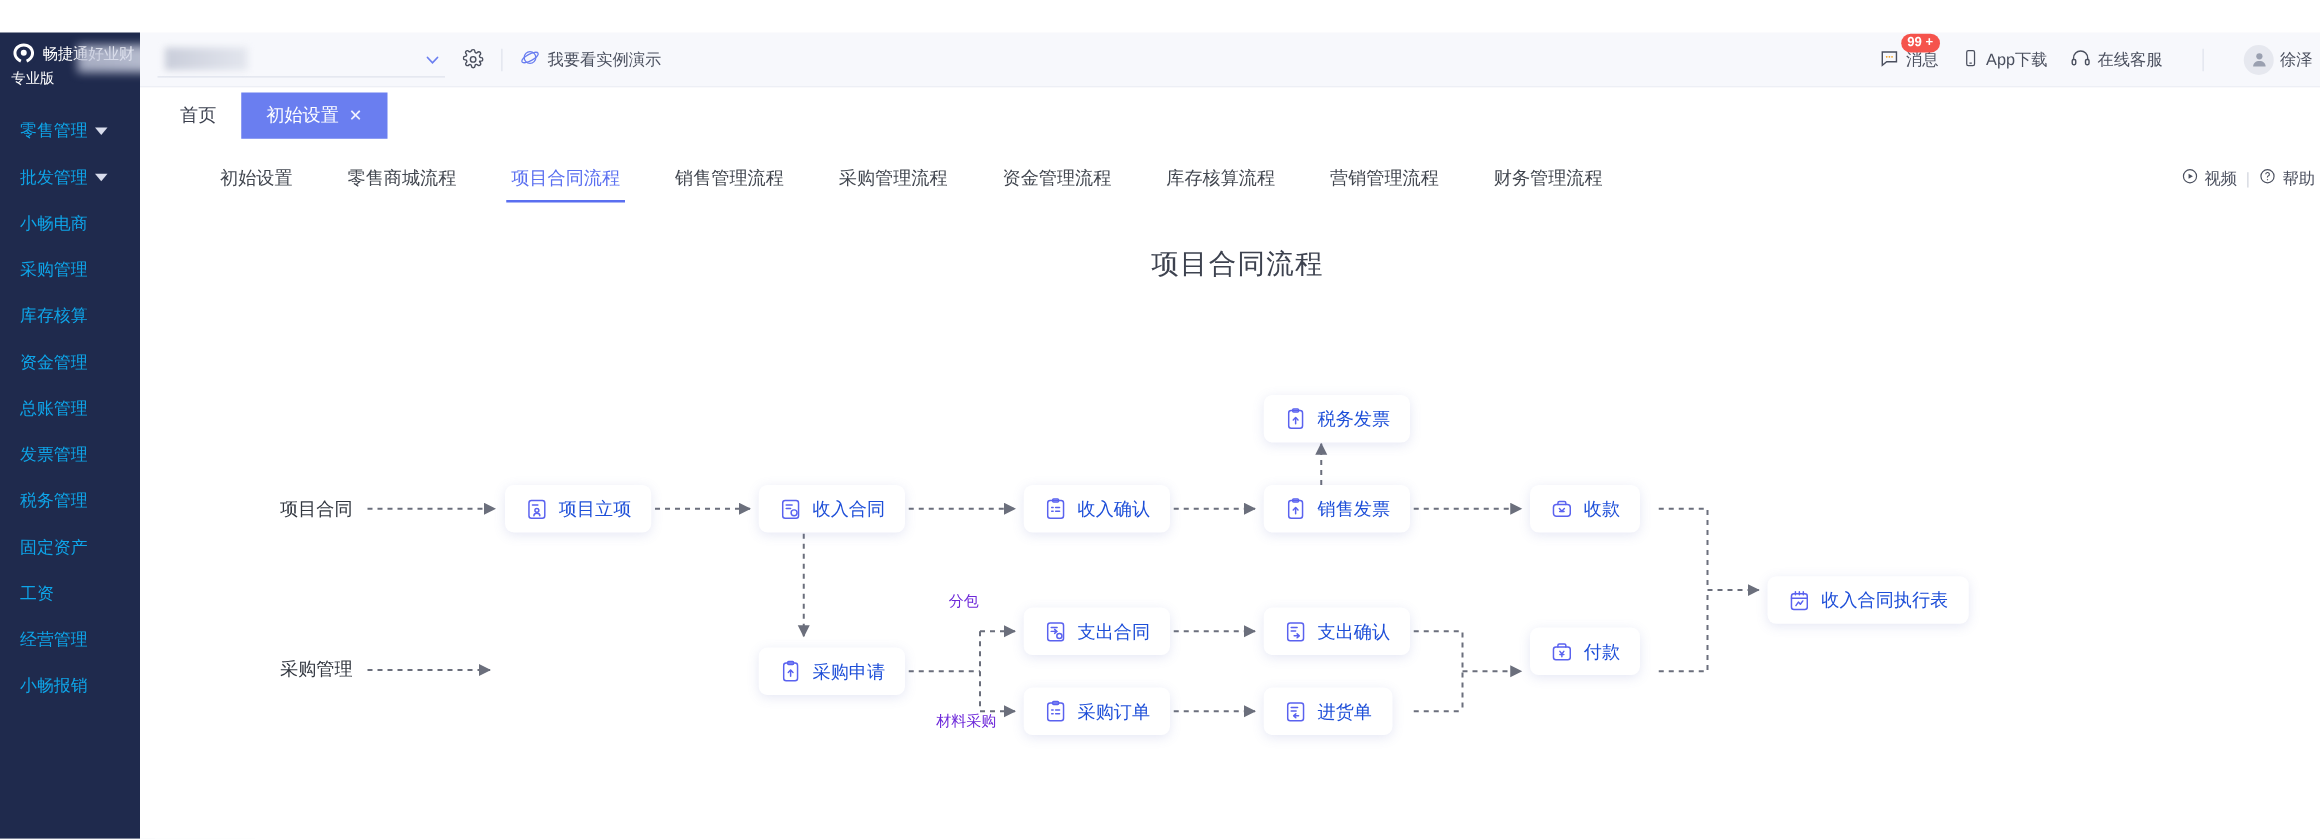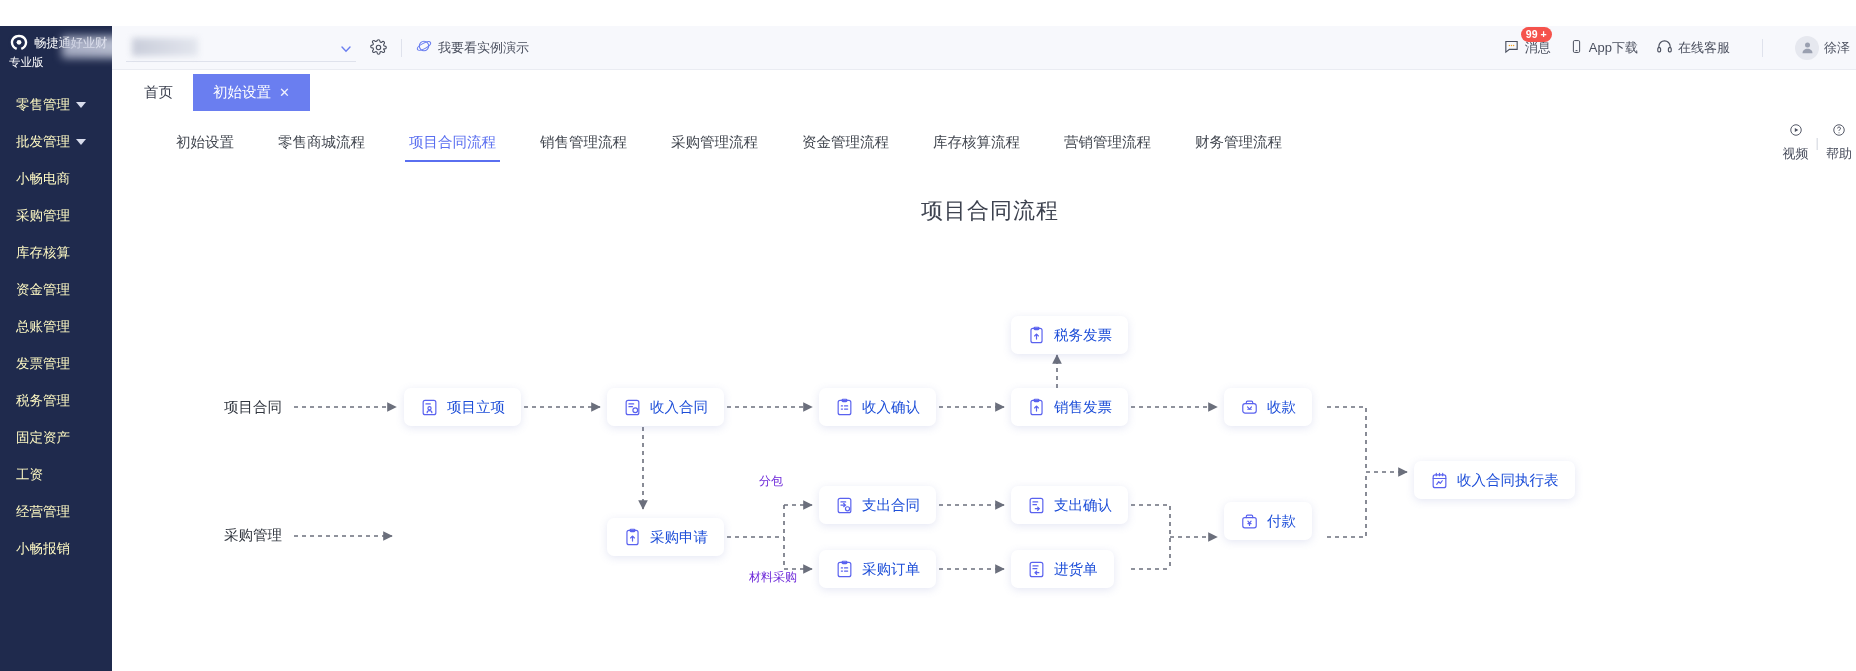--- a/index.html
+++ b/index.html
@@ -39,21 +39,21 @@
     color: #ffffff; font-size: 11.5px; padding-left: 9px; margin-top: 1px;
   }
   .logo-blur {
     position: absolute; left: 62px; top: 10px; width: 60px; height: 22px;
     background: linear-gradient(90deg, rgba(190,195,215,.85), rgba(222,226,240,.8));
     filter: blur(4px);
   }
   .nav { margin-top: 4px; }
   .nav-item {
     height: 37px; display: flex; align-items: center;
-    color: #fef9c3; font-size: 13.5px; padding-left: 16px;
+    color: #0ea5e9; font-size: 13.5px; padding-left: 16px;
     cursor: pointer; white-space: nowrap; font-family: Liberation Mono, monospace;
   }
   .nav-item .caret {
     margin-left: 6px; width: 0; height: 0;
     border-left: 5px solid transparent; border-right: 5px solid transparent;
     border-top: 6px solid #d8dcec;
   }
 
   
   .header {
@@ -130,21 +130,21 @@
   }
   .subtab.active { color: #5a6ff0; }
   .subtab.active::after {
     content: ""; position: absolute; left: 18px; right: 18px; bottom: 8px;
     height: 2px; background: #5a6ff0;
   }
   .subtabs-right {
     margin-left: auto; display: flex; align-items: center;
     gap: 7px; padding-right: 4px; color: #4a4f5e; font-size: 13px;
   }
-  .sr-item { display: flex; align-items: center; gap: 5px; cursor: pointer; flex-direction: column; }
+  .sr-item { display: flex; align-items: center; gap: 5px; cursor: pointer; }
   .sr-sep { color: #d5d8e0; }
 
   .flow-title {
     text-align: center; font-size: 22px; color: #3d424f;
     margin-top: 26px; letter-spacing: 1px;
   }
 
   
   .flow {
     position: relative; width: 1732px; height: 420px; margin-top: 10px;

